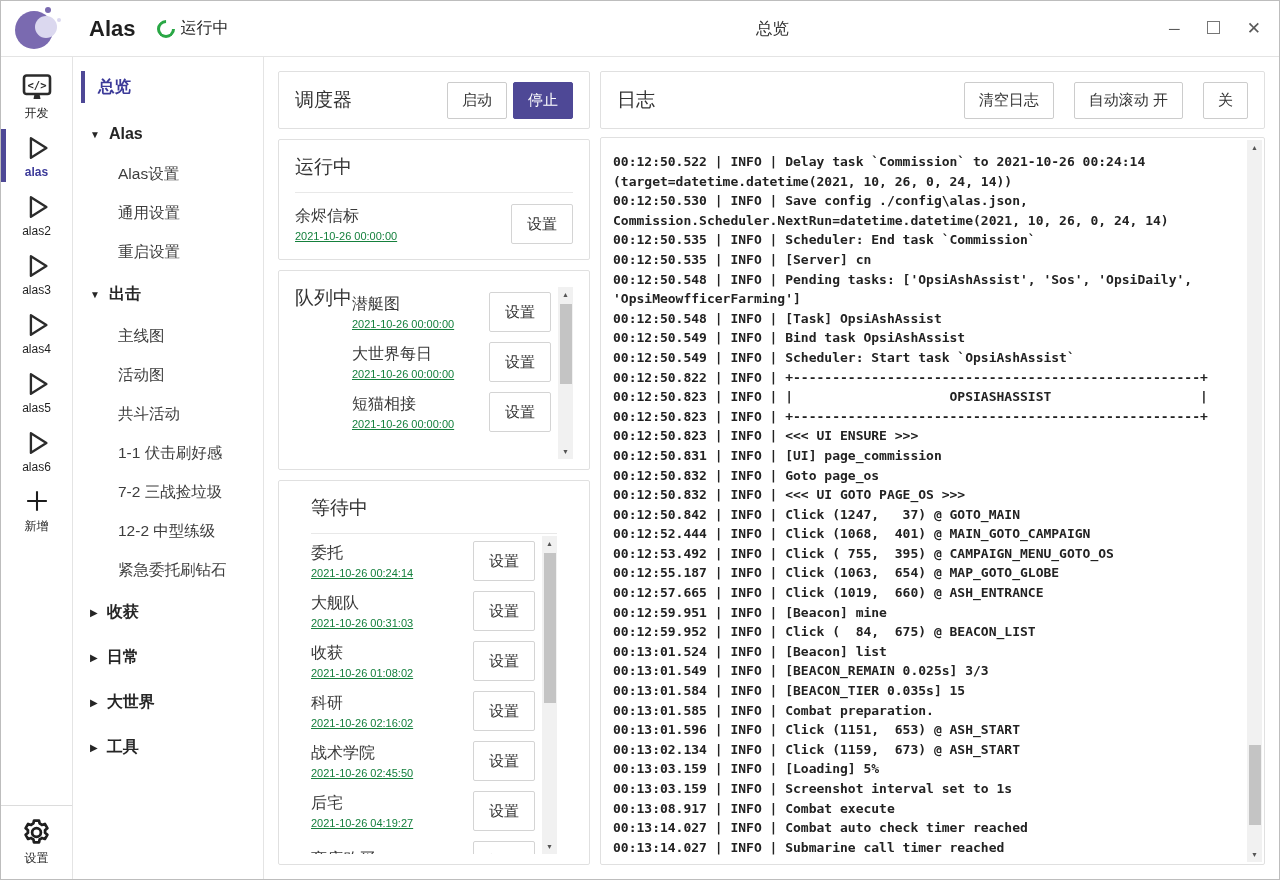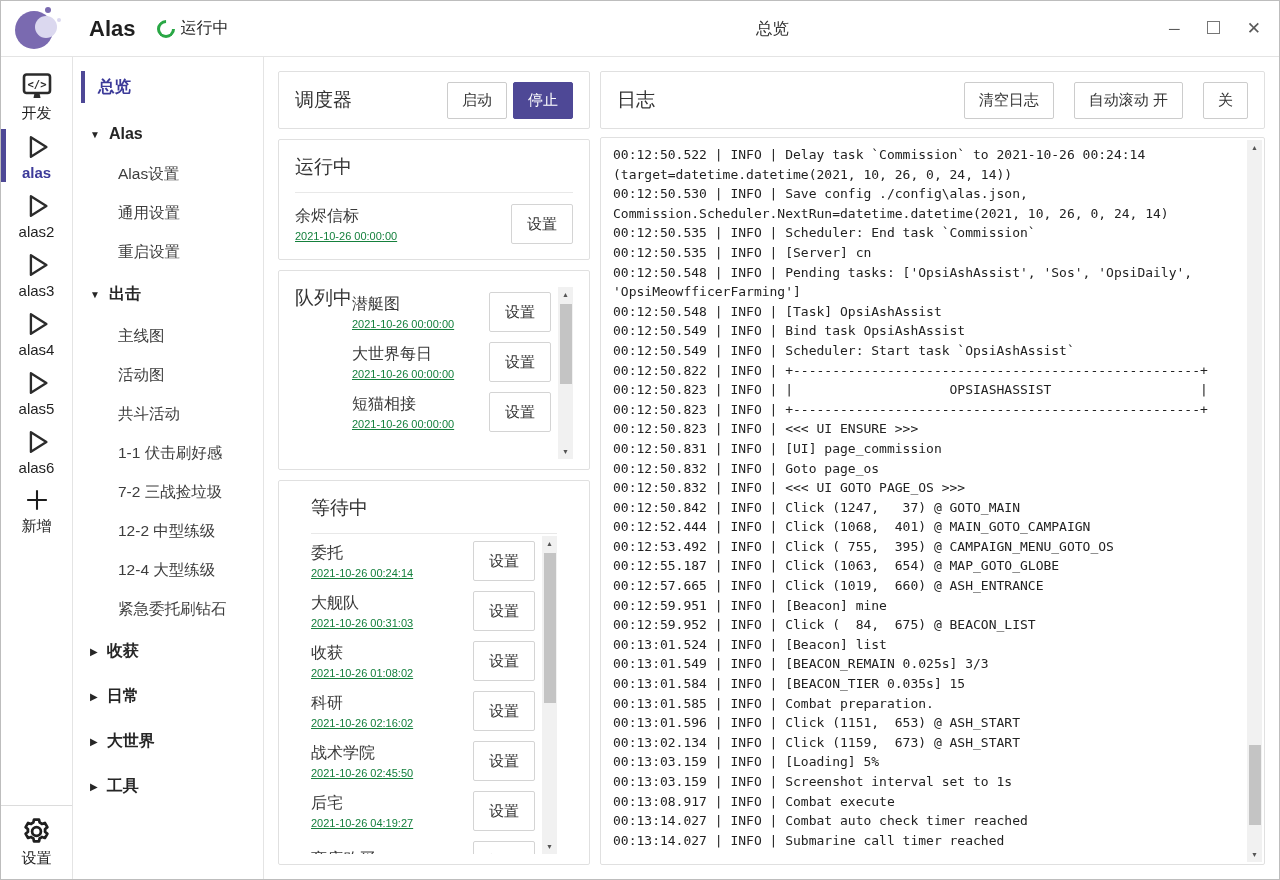--- a/index.html
+++ b/index.html
@@ -29,21 +29,21 @@
   .win-btn{color:#5a5a5a;font-size:16px;line-height:1;display:flex;align-items:center;}
   .maxbox{display:inline-block;width:13px;height:13px;border:1.6px solid #767676;}
 
   .body{flex:1;display:flex;overflow:hidden;}
 
   
   .rail{flex:0 0 72px;width:72px;border-right:1px solid #e4e4e4;display:flex;flex-direction:column;padding-top:10px;}
   .rail-item{position:relative;height:59px;display:flex;flex-direction:column;align-items:center;justify-content:center;gap:1px;}
   .rail-item.active::before{content:"";position:absolute;left:0;top:3px;bottom:3px;width:5px;background:var(--accent);}
   .rail-icon{height:32px;display:flex;align-items:center;justify-content:center;}
-  .rail-label{font-size:15px;color:#1f1f1f;}
+  .rail-label{font-size:12px;color:#1f1f1f;}
   .rail-item.active .rail-label{color:var(--accent-text);font-weight:bold;}
   .rail-settings{margin-top:auto;border-top:1px solid #dcdcdc;padding:6px 0 8px;}
 
   
   .menu{flex:0 0 191px;width:191px;border-right:1px solid #e4e4e4;padding-top:12px;overflow:hidden;}
   .menu-item{display:flex;align-items:center;}
   .menu-item.active{margin:2px 0 10px 8px;padding:5px 0 5px 13px;border-left:4px solid var(--accent);color:var(--accent-text);font-weight:bold;font-size:16.5px;}
   .menu-item.group{padding:12px 0 12px 17px;font-weight:bold;color:#262626;font-size:16px;gap:9px;}
   .menu-item.child{padding:9px 0 9px 45px;color:#3d3d3d;font-size:15.5px;}
   .arrow{font-size:10px;color:#262626;}
@@ -67,21 +67,21 @@
   .run-card .task-row{display:flex;align-items:center;justify-content:space-between;padding:11px 0 5px;}
   .queue-card{height:200px;flex:0 0 200px;padding:14px 16px 10px;margin-bottom:10px;display:flex;flex-direction:row;overflow:hidden;}
   .wait-card{flex:1;padding:14px 32px 10px;display:flex;flex-direction:column;overflow:hidden;}
   .task-list{position:relative;flex:1;overflow:hidden;margin-top:2px;}
   .task-list .task-row{height:50px;display:flex;align-items:center;justify-content:space-between;padding-right:22px;}
   .task-name{font-size:16px;color:#3a3a3a;margin-bottom:3px;}
   .task-time{font-size:11px;color:#15803d;text-decoration:underline;}
 
   .log-header{height:58px;flex:0 0 58px;display:flex;align-items:center;justify-content:space-between;padding:0 16px;margin-bottom:8px;}
   .log-btns{display:flex;gap:20px;}
-  .log-body{flex:1;position:relative;padding:7px 30px 6px 12px;overflow:hidden;}
+  .log-body{flex:1;position:relative;padding:14px 30px 6px 12px;overflow:hidden;font-weight:bold;}
   #log-pre{font-family:"DejaVu Sans Mono","Liberation Mono",monospace;font-size:13px;line-height:19.6px;color:#222;white-space:pre;}
 
   
   .sbar{position:absolute;top:0;bottom:0;right:0;width:15px;background:#f1f1f1;display:flex;flex-direction:column;}
   .log-body > .sbar{top:2px;bottom:2px;right:2px;}
   .sb-btn{height:15px;flex:0 0 15px;font-size:7px;color:#555;text-align:center;line-height:15px;user-select:none;}
   .sb-track{flex:1;position:relative;}
   .sb-thumb{position:absolute;left:1.5px;width:12px;background:#c4c4c4;}
 </style>
 </head>
@@ -231,23 +231,20 @@
           <span class="mlabel">共斗活动</span>
         </div>
         <div class="menu-item child">
           <span class="mlabel">1-1 伏击刷好感</span>
         </div>
         <div class="menu-item child">
           <span class="mlabel">7-2 三战捡垃圾</span>
         </div>
         <div class="menu-item child">
           <span class="mlabel">12-2 中型练级</span>
-        </div>
-        <div class="menu-item child">
-          <span class="mlabel">12-4 大型练级</span>
         </div>
         <div class="menu-item child">
           <span class="mlabel">紧急委托刷钻石</span>
         </div>
         <div class="menu-item group">
           <span class="arrow">▶</span>
           <span class="mlabel">收获</span>
         </div>
         <div class="menu-item group">
           <span class="arrow">▶</span>

